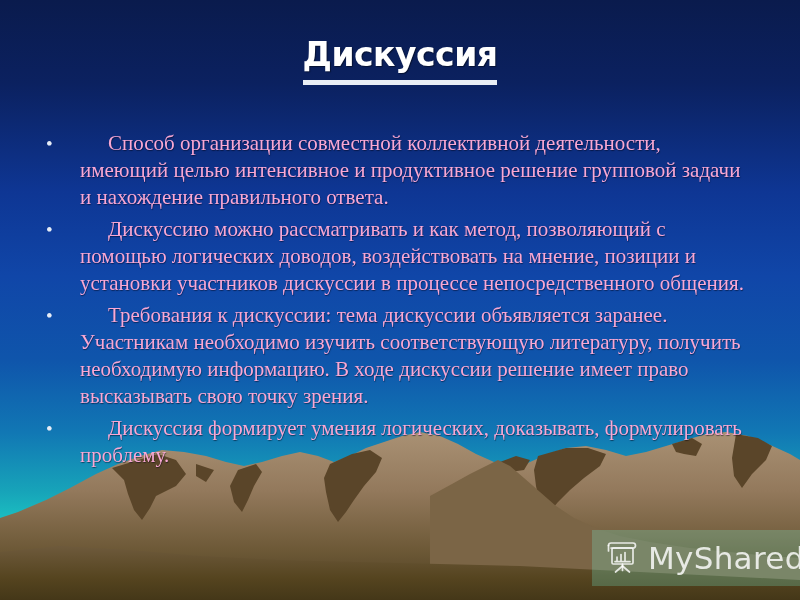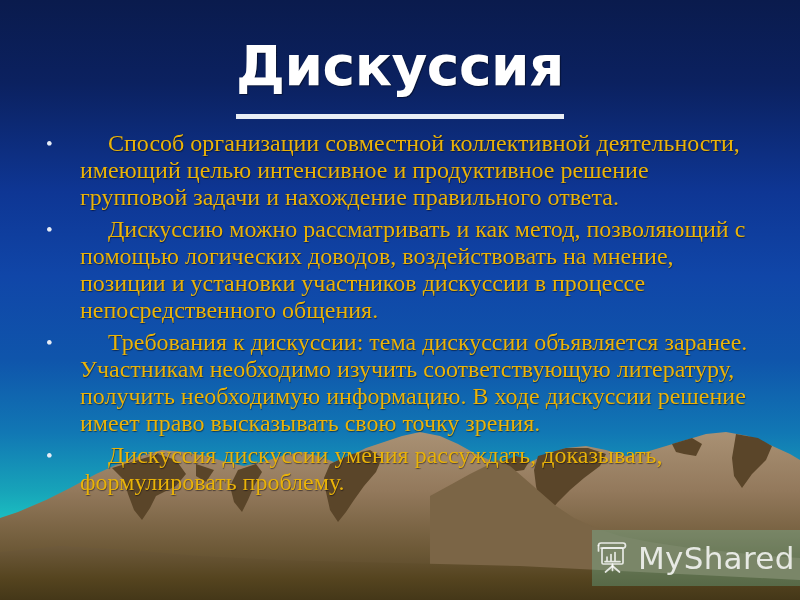--- a/index.html
+++ b/index.html
@@ -36,25 +36,25 @@
   
   .title-wrap {
     position:absolute;
     top:38px; left:0; right:0;
     text-align:center;
   }
   .title {
     display:inline-block;
     font-family:"DejaVu Sans", sans-serif;
     font-weight:bold;
-    font-size:55px;
+    font-size:33px;
     line-height:1.05;
     color:#ffffff;
     letter-spacing:-0.5px;
-    padding-bottom:18px;
+    padding-bottom:7px;
     border-bottom:5px solid #e9eef5;
     text-shadow:1px 1px 1px rgba(0,0,0,0.45);
   }
   
   .body {
     position:absolute;
     top:130px;
     left:38px;
     width:710px;
   }
@@ -68,37 +68,38 @@
     width:42px;
     font-size:19px;
     line-height:27px;
     color:#e6ecf6;
     text-align:left;
     padding-left:8px;
   }
   .bullet-text {
     flex:1 1 auto;
     font-family:"Liberation Serif", serif;
-    font-size:24px;
+    font-size:21px;
     line-height:27px;
-    color:#eab308;
+    color:#f9a8d4;
     text-shadow:0.5px 0.5px 1px rgba(0,0,20,0.5);
     text-align:left;
     text-indent:28px;
   }
   
   .watermark {
     position:absolute;
     right:0;
     bottom:14px;
     height:56px;
     width:208px;
     background:rgba(120,255,228,0.22);
     display:flex;
     align-items:center;
+    padding-left:10px;
   }
   .wm-icon { flex:0 0 auto; width:40px; height:40px; margin-right:6px; }
   .wm-text {
     font-family:"DejaVu Sans", sans-serif;
     font-size:31px;
     font-weight:normal;
     color:rgba(255,255,255,0.82);
     letter-spacing:0.3px;
     line-height:1;
   }
@@ -172,21 +173,21 @@
       <span class="bullet-text">Дискуссию можно рассматривать и как метод, позволяющий с помощью логических доводов, воздействовать на мнение, позиции и установки участников дискуссии в процессе непосредственного общения.</span>
     </div>
 
     <div class="bullet-row">
       <span class="bullet-dot">•</span>
       <span class="bullet-text">Требования к дискуссии: тема дискуссии объявляется заранее. Участникам необходимо изучить соответствующую литературу, получить необходимую информацию. В ходе дискуссии решение имеет право высказывать свою точку зрения.</span>
     </div>
 
     <div class="bullet-row">
       <span class="bullet-dot">•</span>
-      <span class="bullet-text">Дискуссия дискуссии умения рассуждать, доказывать, формулировать проблему.</span>
+      <span class="bullet-text">Дискуссия формирует умения логических, доказывать, формулировать проблему.</span>
     </div>
 
   </div>
 
   <div class="watermark">
     <svg class="wm-icon" viewBox="0 0 40 40" fill="none" stroke="rgba(255,255,255,0.82)" stroke-width="1.7" stroke-linecap="round" stroke-linejoin="round">
 
       <path d="M6.5,7.5 C6.5,5.9 7.6,5 9,5 L31,5 C32.4,5 33.5,5.9 33.5,7.5
                C33.5,9.1 32.4,10 31,10 L9,10"></path>
       <path d="M6.5,7.5 L6.5,13"></path>

